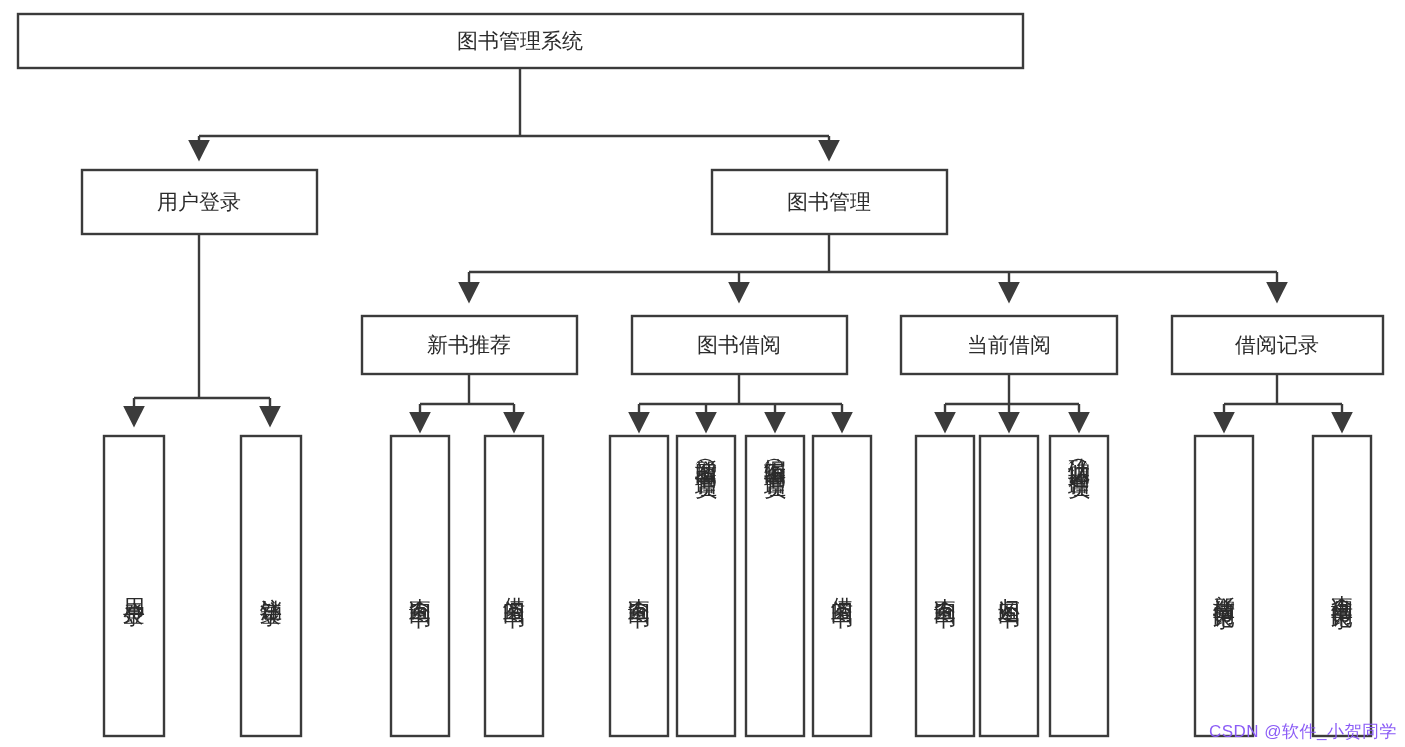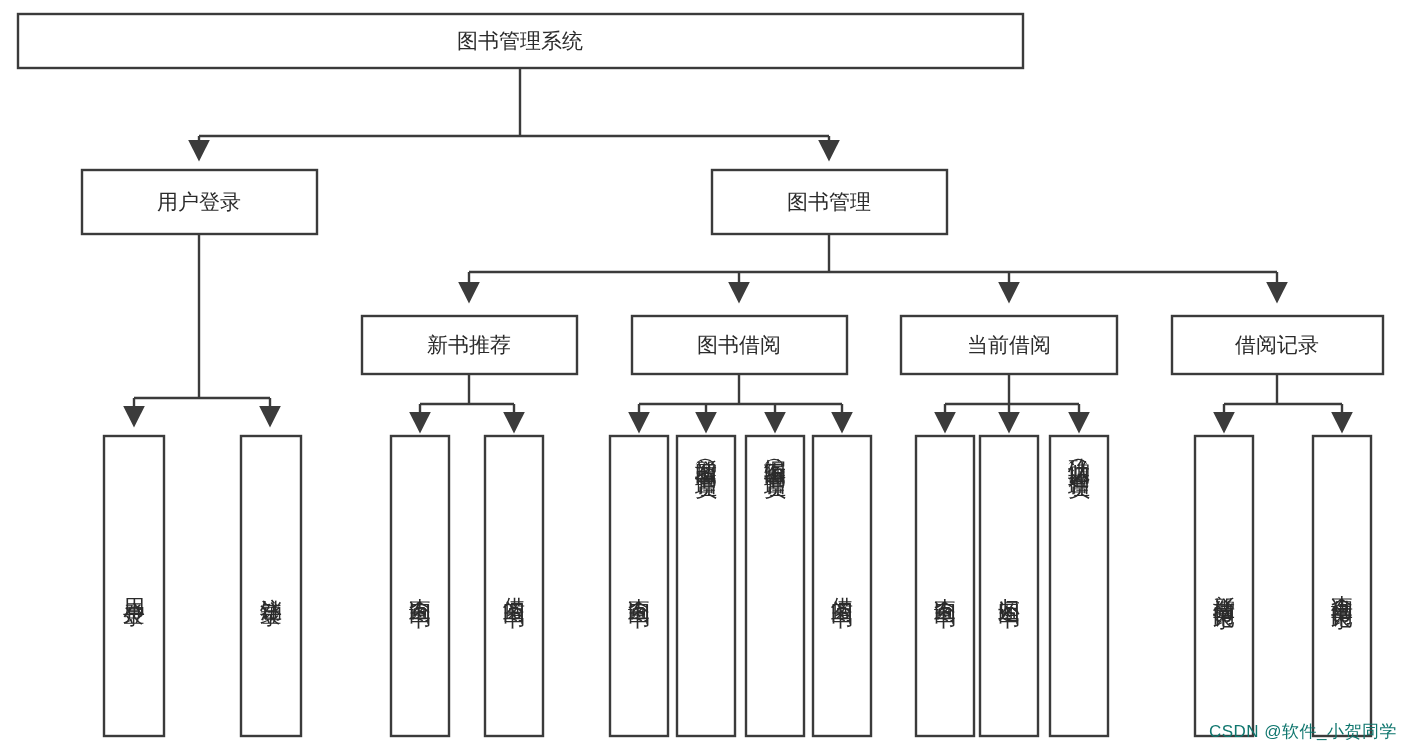--- a/index.html
+++ b/index.html
@@ -64,21 +64,21 @@
   }
   .arrowhead {
     fill: #3b3b3b;
   }
   .watermark {
     position: absolute;
     right: 8px;
     bottom: 4px;
     font-family: "Liberation Sans", "DejaVu Sans", sans-serif;
     font-size: 17px;
-    color: #0f766e;
+    color: #8b5cf6;
     letter-spacing: 0.5px;
     white-space: nowrap;
   }
 </style>
 </head>
 <body>
 
 <div id="diagram-root">
 
   <svg class="diagram" viewBox="0 0 1405 747" xmlns="http://www.w3.org/2000/svg">

